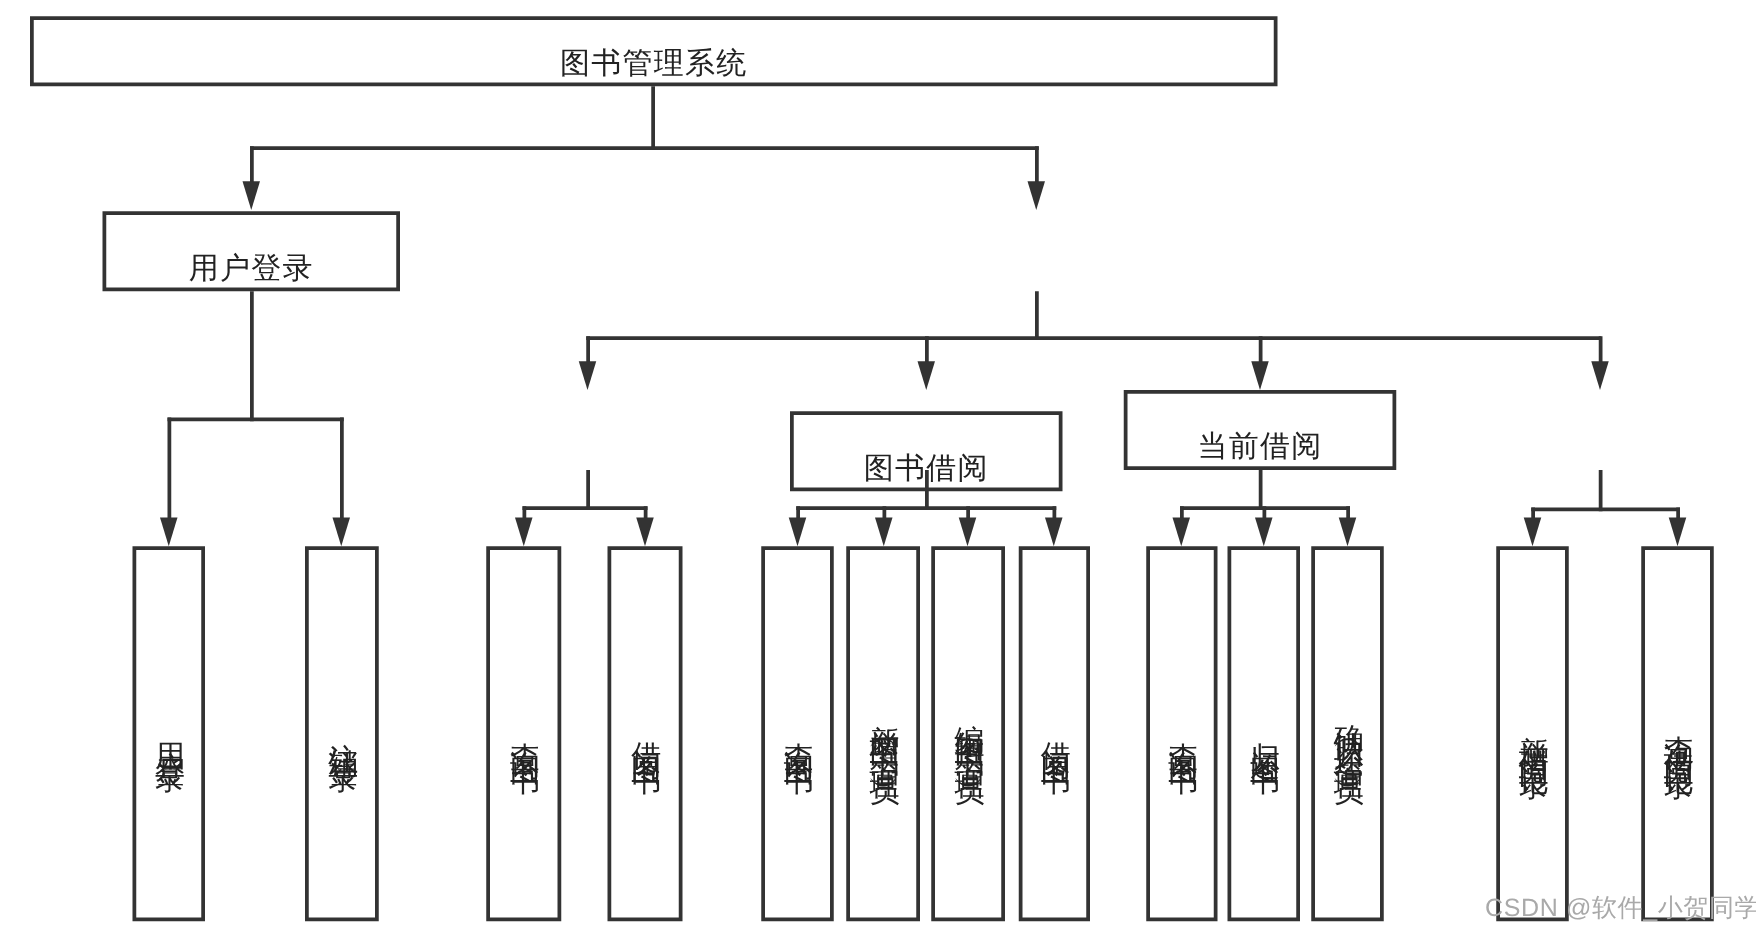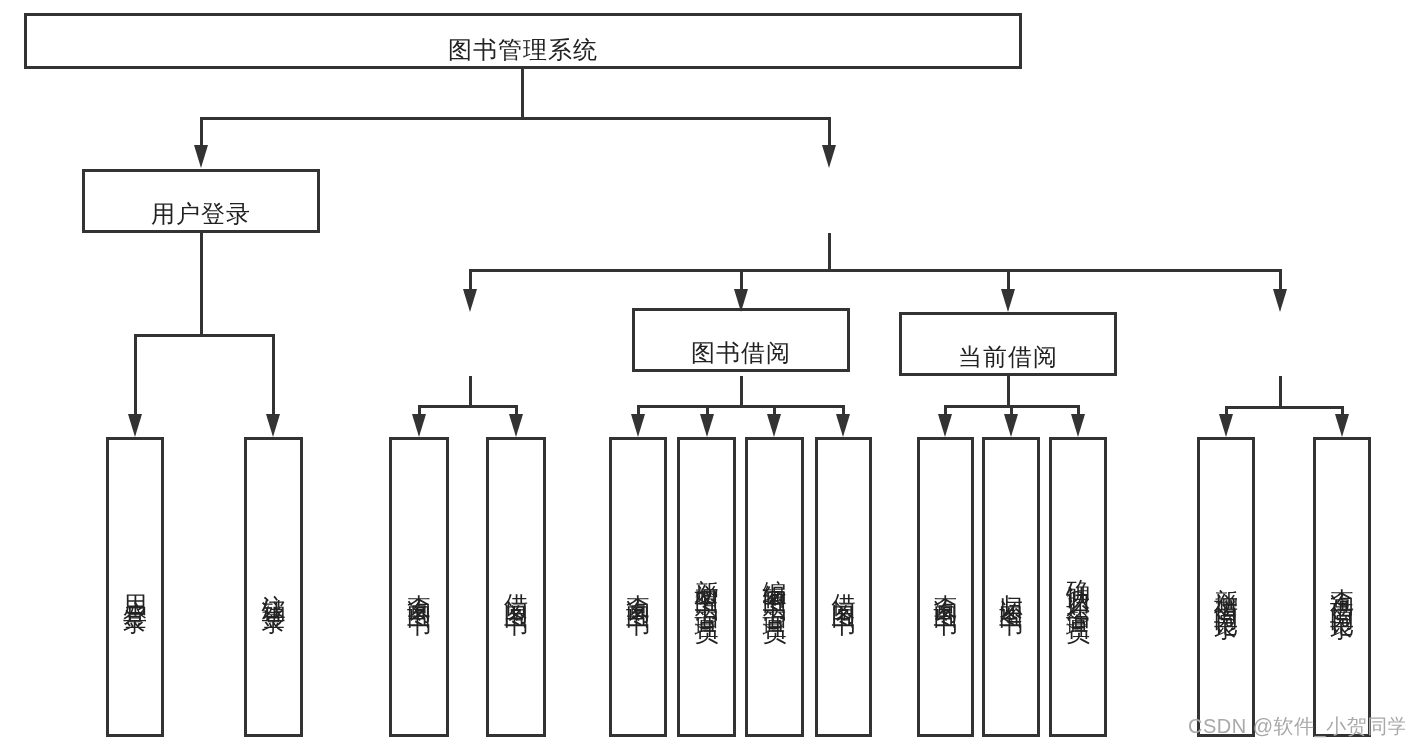--- a/index.html
+++ b/index.html
@@ -64,21 +64,21 @@
 <div class="canvas">
 
   <div class="hbox" style="left:24px;top:13px;width:998px;height:56px">
     <span>图书管理系统</span>
   </div>
 
   <div class="hbox" style="left:82px;top:169px;width:238px;height:64px">
     <span>用户登录</span>
   </div>
 
-  <div class="hbox" style="left:632px;top:308px;width:218px;height:64px">
+  <div class="hbox" style="left:632px;top:329px;width:218px;height:64px">
     <span>图书借阅</span>
   </div>
   <div class="hbox" style="left:899px;top:312px;width:218px;height:64px">
     <span>当前借阅</span>
   </div>
 
   <div class="vbox" style="left:106px;top:437px;width:58px;height:300px">
     <span class="vtext">用户登录</span>
   </div>
   <div class="vbox" style="left:244px;top:437px;width:59px;height:300px">

